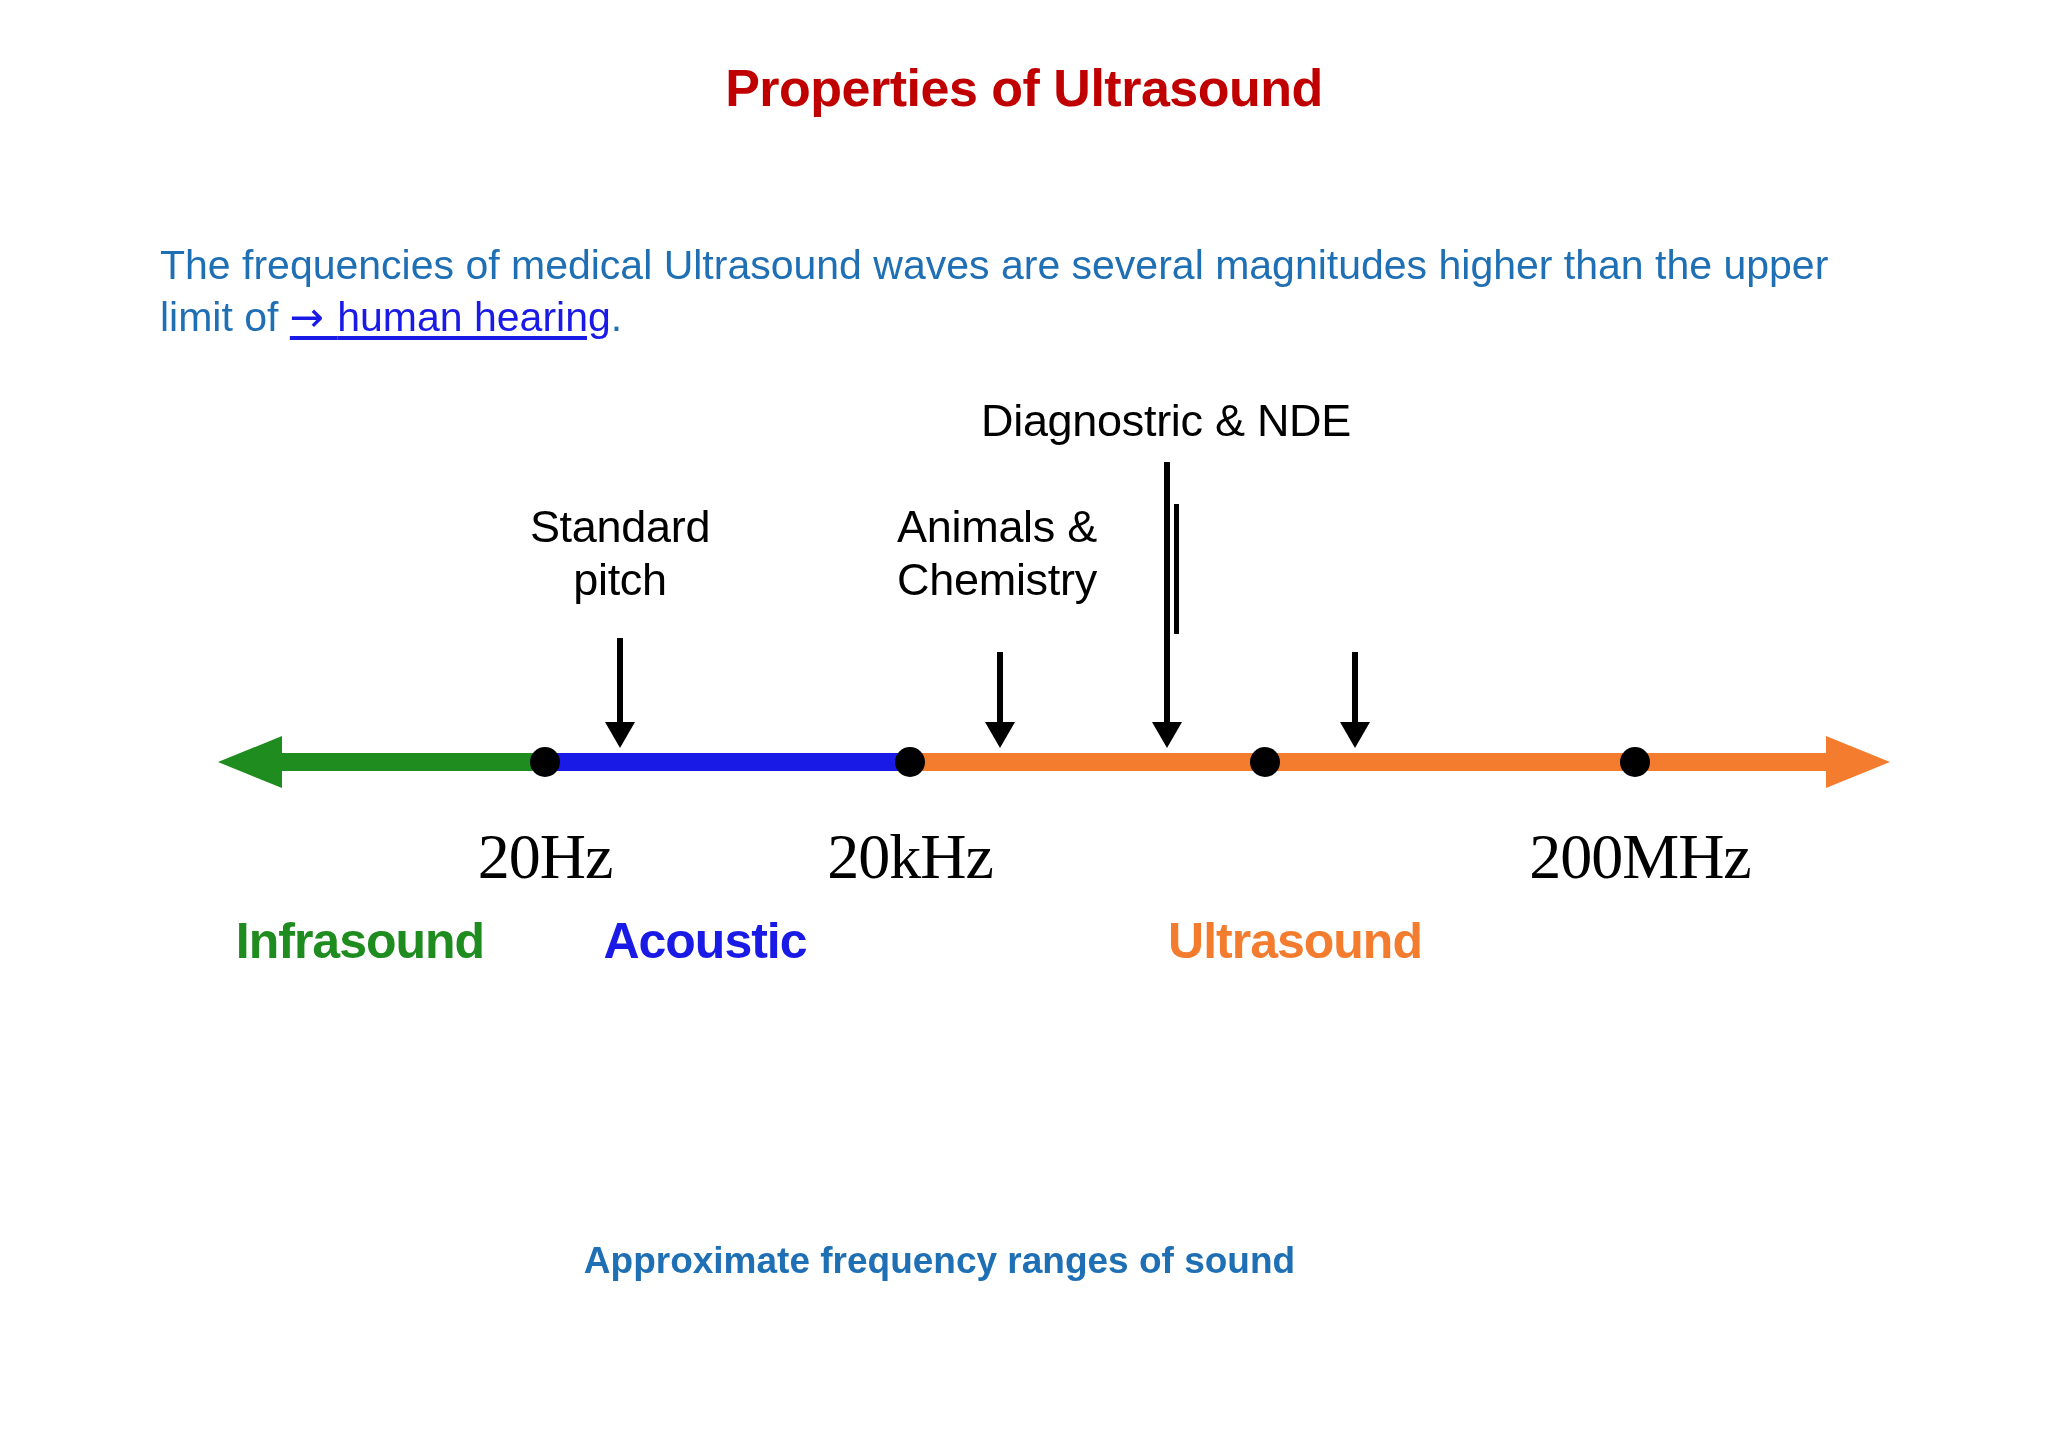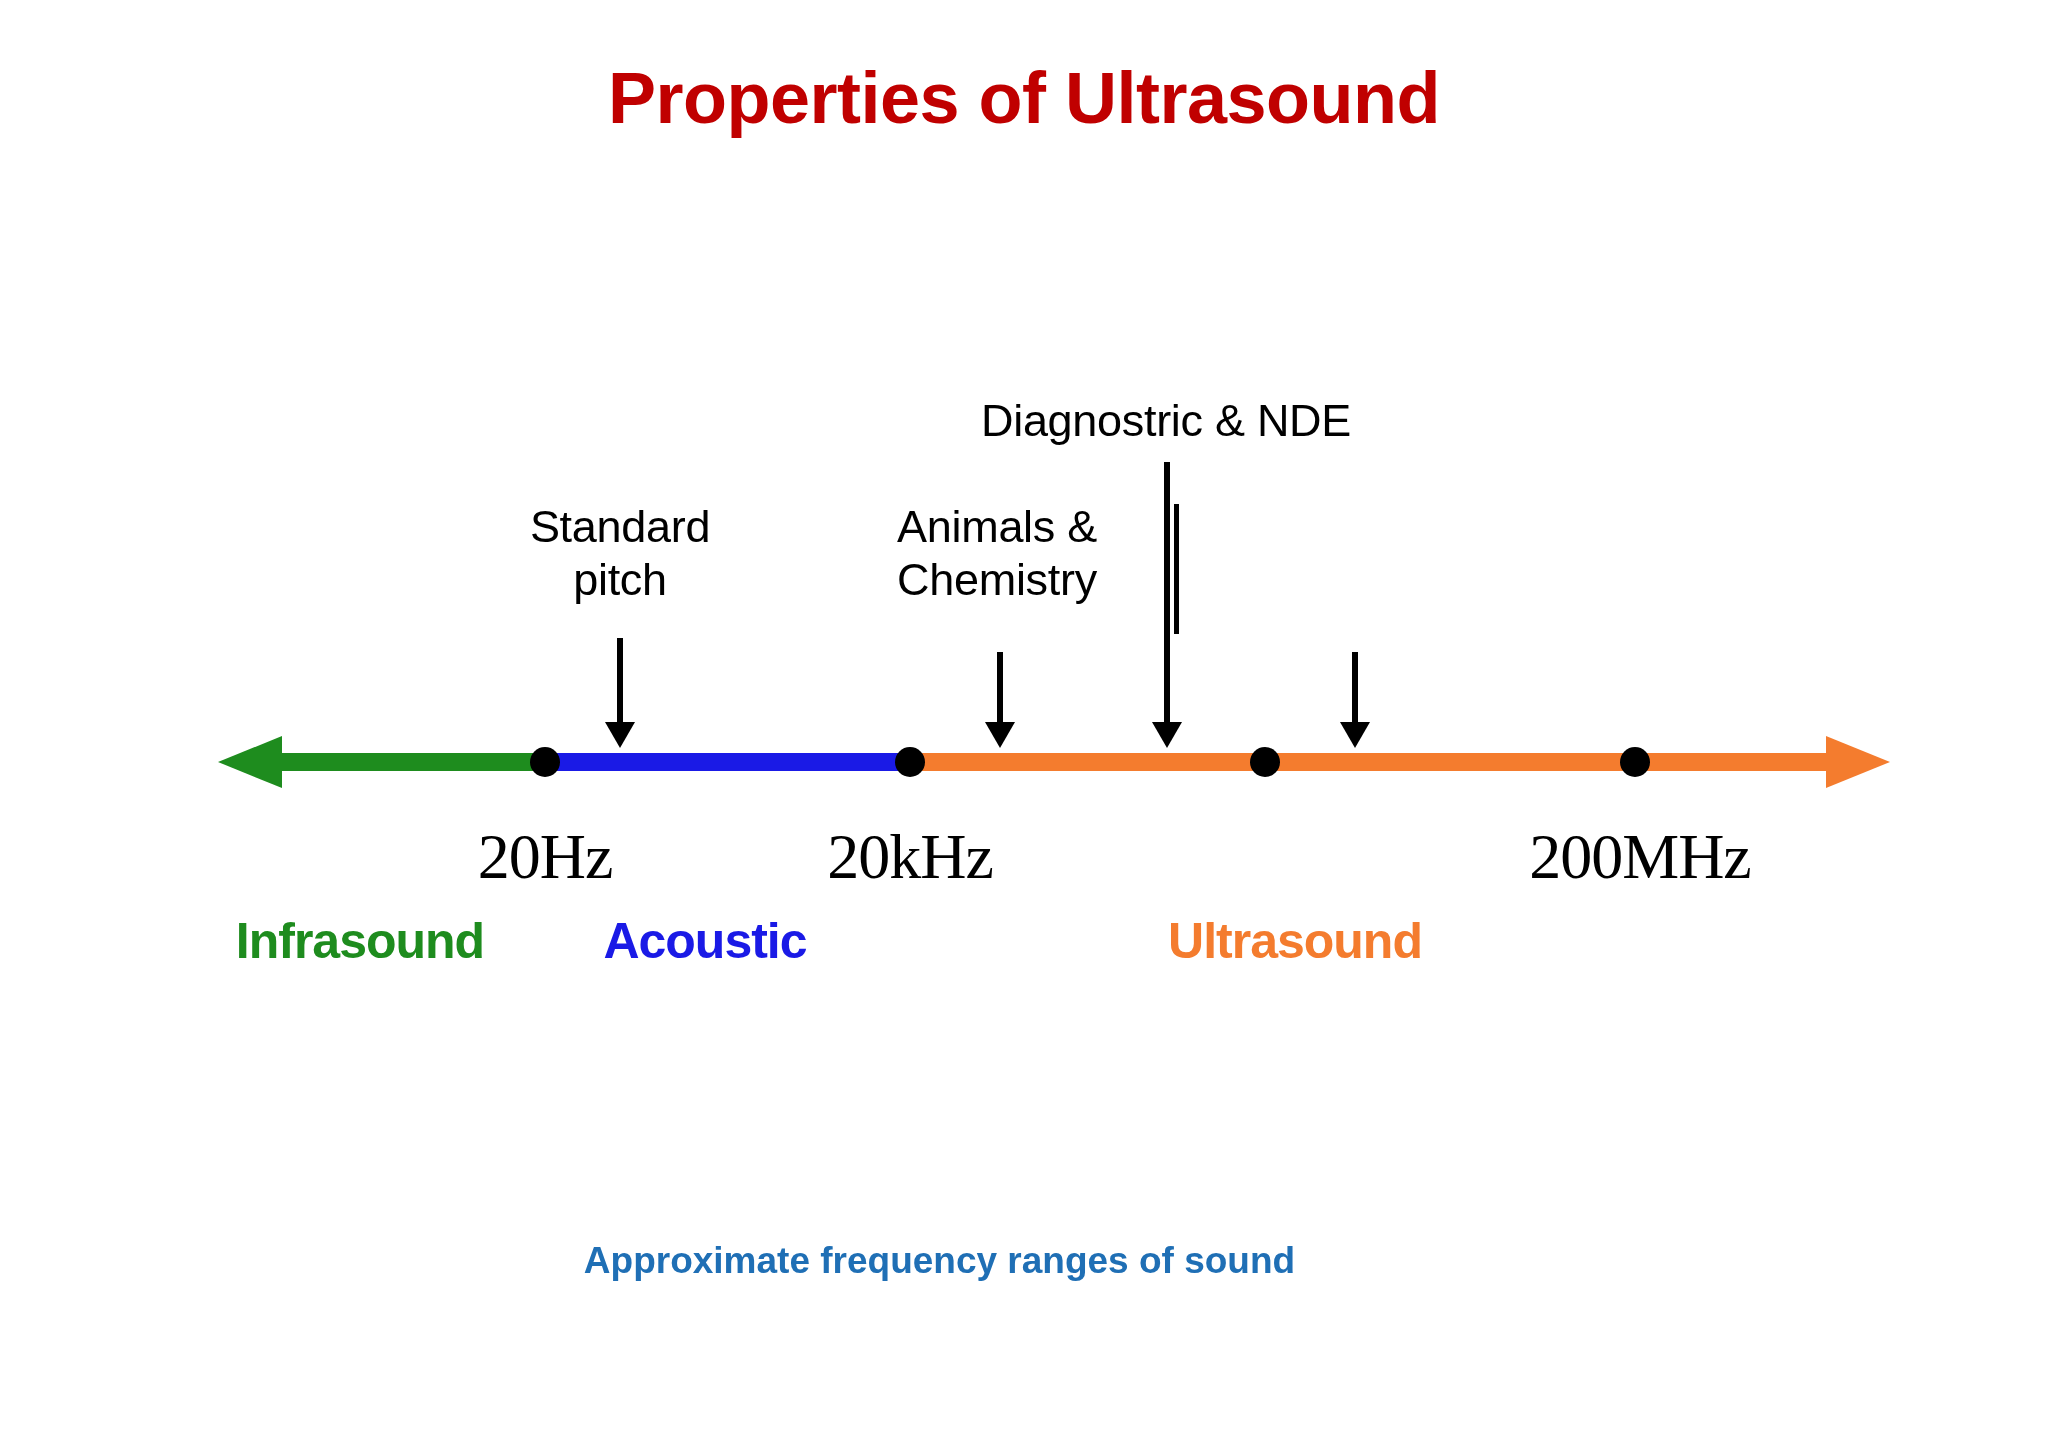--- a/index.html
+++ b/index.html
@@ -23,21 +23,21 @@
   }
 
   
   #slide-title {
     position: absolute;
     top: 62px;
     left: 0;
     width: 2048px;
     text-align: center;
     color: #C00000;
-    font-size: 72px;
+    font-size: 52px;
     font-weight: bold;
     letter-spacing: -0.5px;
     line-height: 1.0;
     white-space: nowrap;
   }
 
   
   #intro-paragraph {
     position: absolute;
     top: 240px;
@@ -156,20 +156,21 @@
     font-weight: bold;
   }
 </style>
 </head>
 <body>
 
 <div class="slide">
 
   <div id="slide-title">Properties of Ultrasound</div>
 
+  <div id="intro-paragraph"><span>The frequencies of medical Ultrasound waves are several magnitudes higher than the upper limit of </span><a class="link" href="#"><span class="arrow-glyph">→ </span><span>human hearing</span></a><span>.</span></div>
 
   <div id="frequency-diagram">
 
     <div class="callout" id="callout-diagnostic">Diagnostric &amp; NDE</div>
 
     <div class="callout" id="callout-standard">Standard
 pitch</div>
 
     <div class="callout" id="callout-animals">Animals &amp;
 Chemistry</div>

